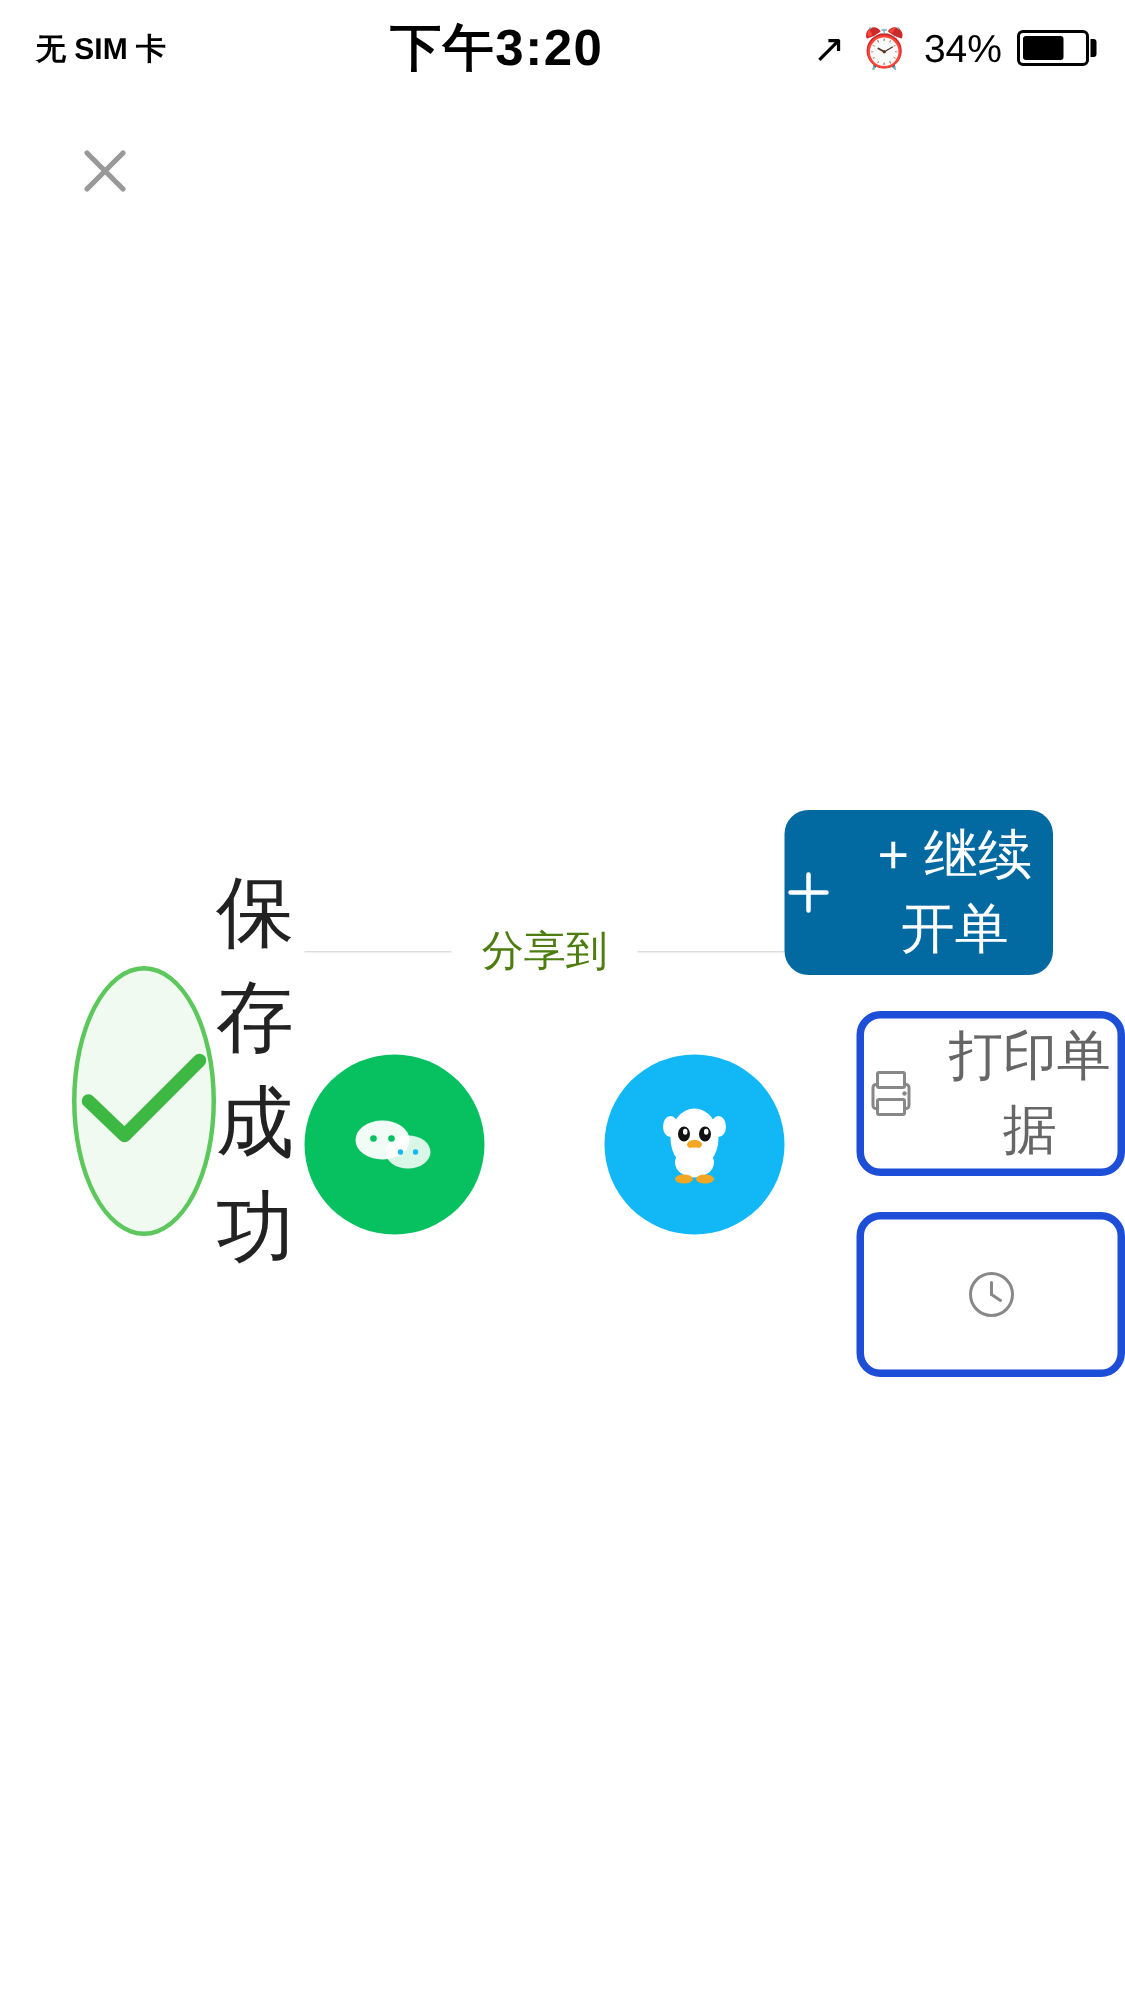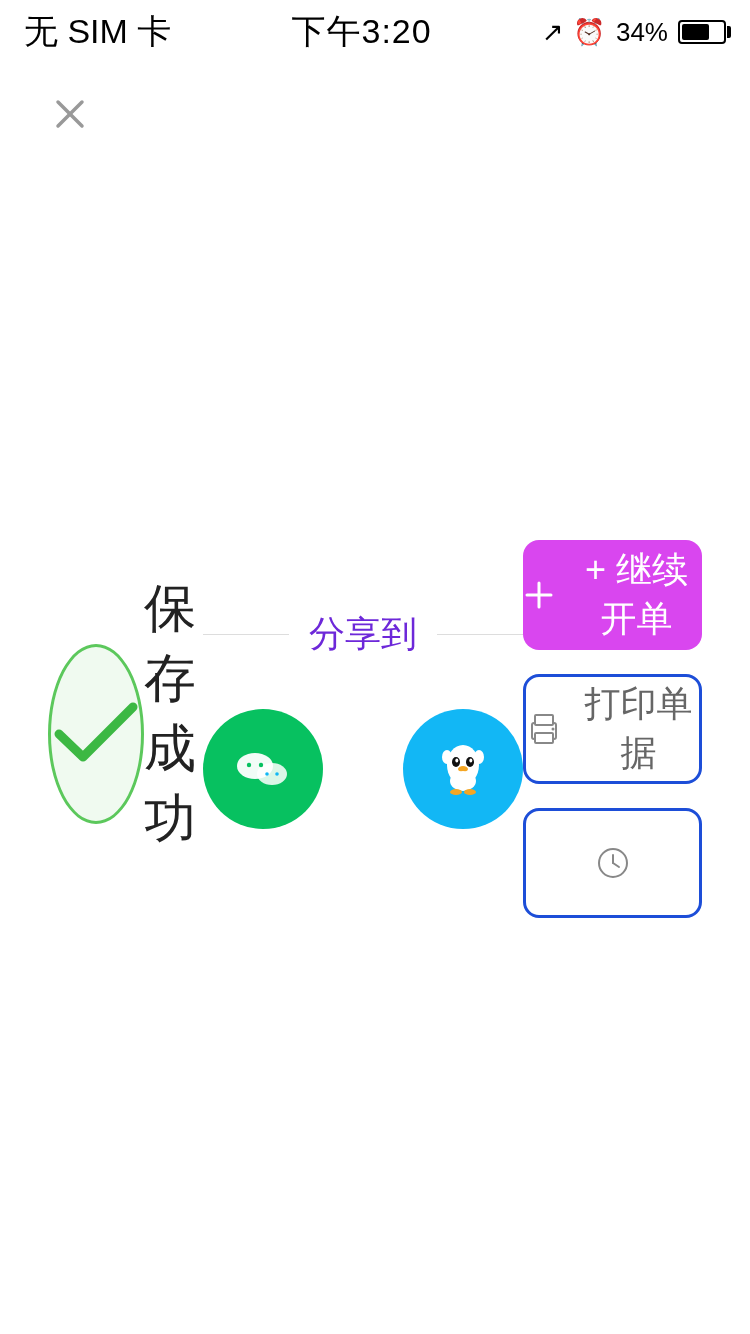--- a/index.html
+++ b/index.html
@@ -23,28 +23,28 @@
       align-items: center;
       justify-content: space-between;
       padding: 0 24px;
       flex-shrink: 0;
     }
 
     .status-left {
       display: flex;
       align-items: center;
       gap: 10px;
-      font-size: 34px;
+      font-size: 20px;
       color: #000;
-      font-weight: 400;
+      font-weight: 700;
     }
 
     .status-center {
       font-size: 34px;
-      font-weight: 400;
+      font-weight: 700;
       color: #000;
       letter-spacing: 1px;
     }
 
     .status-right {
       display: flex;
       align-items: center;
       gap: 10px;
     }
 
@@ -149,22 +149,22 @@
       gap: 20px;
     }
 
     .divider-line {
       flex: 1;
       height: 1px;
       background: #ddd;
     }
 
     .divider-label {
-      font-size: 36px;
-      color: #6d28d9;
+      font-size: 28px;
+      color: #4d7c0f;
       white-space: nowrap;
     }
 
     
     .share-icons {
       margin-top: 50px;
       display: flex;
       gap: 80px;
       align-items: center;
       justify-content: center;
@@ -195,47 +195,48 @@
       margin-top: 80px;
       width: 100%;
       display: flex;
       flex-direction: column;
       gap: 24px;
     }
 
     .btn-primary {
       width: 100%;
       height: 110px;
-      background: #d946ef;
+      background: #0369a1;
       border-radius: 16px;
       border: none;
       display: flex;
       align-items: center;
       justify-content: center;
       gap: 16px;
       cursor: pointer;
     }
 
     .btn-primary-text {
       font-size: 36px;
       color: #fff;
       font-weight: 400;
     }
 
     .btn-secondary {
       width: 100%;
       height: 110px;
       background: #fff;
       border-radius: 16px;
-      border: 3px solid #1d4ed8;
+      border: 5px solid #1d4ed8;
       display: flex;
       align-items: center;
       justify-content: center;
       gap: 16px;
       cursor: pointer;
+      margin-left: 48px;
     }
 
     .btn-secondary-text {
       font-size: 36px;
       color: #666;
       font-weight: 400;
     }
 
     .btn-icon {
       display: flex;

